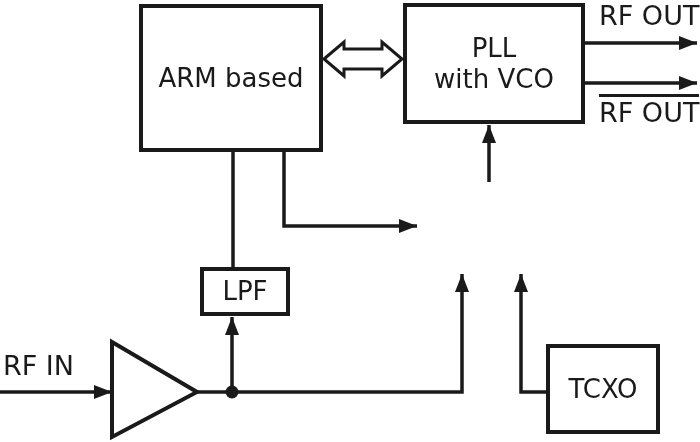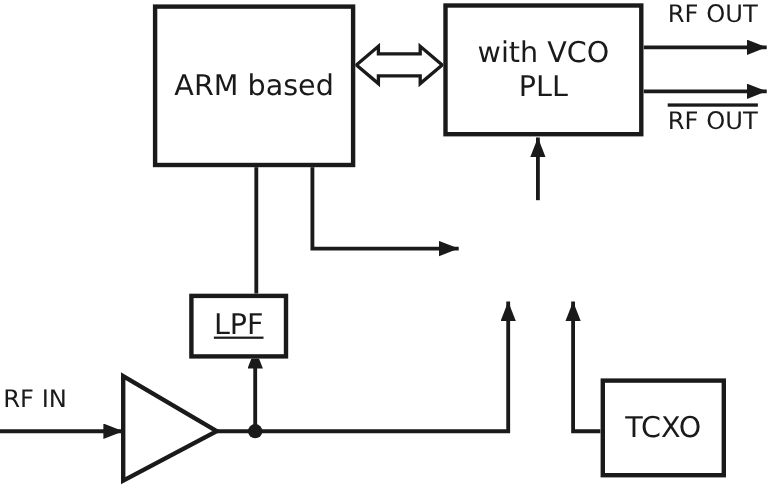--- a/index.html
+++ b/index.html
@@ -28,25 +28,25 @@
     justify-content: center;
     font-size: 26px;
     line-height: 1.16;
     text-align: center;
     white-space: nowrap;
   }
   .block span { display: block; }
   .block.mcu   { left: 139px; top: 4px;   width: 184px; height: 148px; }
   .block.pll   { left: 403px; top: 3px;   width: 182px; height: 121px; }
   .block.clkmx { left: 418px; top: 182px; width: 140px; height: 90px; }
-  .block.lpf   { left: 172px; top: 267px; width: 90px;  height: 59px; text-decoration: underline; }
+  .block.lpf   { left: 200px; top: 267px; width: 90px;  height: 49px; }
   .block.tcxo  { left: 546px; top: 344px; width: 114px; height: 90px; }
   .port-label {
     position: absolute;
-    font-size: 22px;
+    font-size: 27px;
     line-height: 1.05;
     white-space: nowrap;
   }
   .rf-in  { left: 3px;   top: 352px; }
   .rf-out { left: 599px; top: 2px; width: 98px; text-align: center; }
   .rf-out-n { left: 599px; top: 94px; width: 98px; text-align: center; }
   .rf-out-n .overlined {
     display: inline-block;
     border-top: 3px solid #1a1a1a;
     padding-top: 2px;
@@ -81,22 +81,22 @@
     <circle cx="232" cy="392" r="6.5" fill="#1a1a1a"></circle>
 
     <polygon points="324,59 344,42 344,49 382,49 382,42 402,59 382,76 382,69 344,69 344,76" fill="#ffffff" stroke="#1a1a1a" stroke-width="3" stroke-linejoin="miter"></polygon>
   </svg>
 
   <div class="block mcu">
     <span>ARM based</span>
   </div>
 
   <div class="block pll">
+    <span>PLL</span>
     <span>with VCO</span>
-    <span>PLL</span>
   </div>
 
 
   <div class="block lpf">
     <span>LPF</span>
   </div>
 
   <div class="block tcxo">
     <span>TCXO</span>
   </div>

